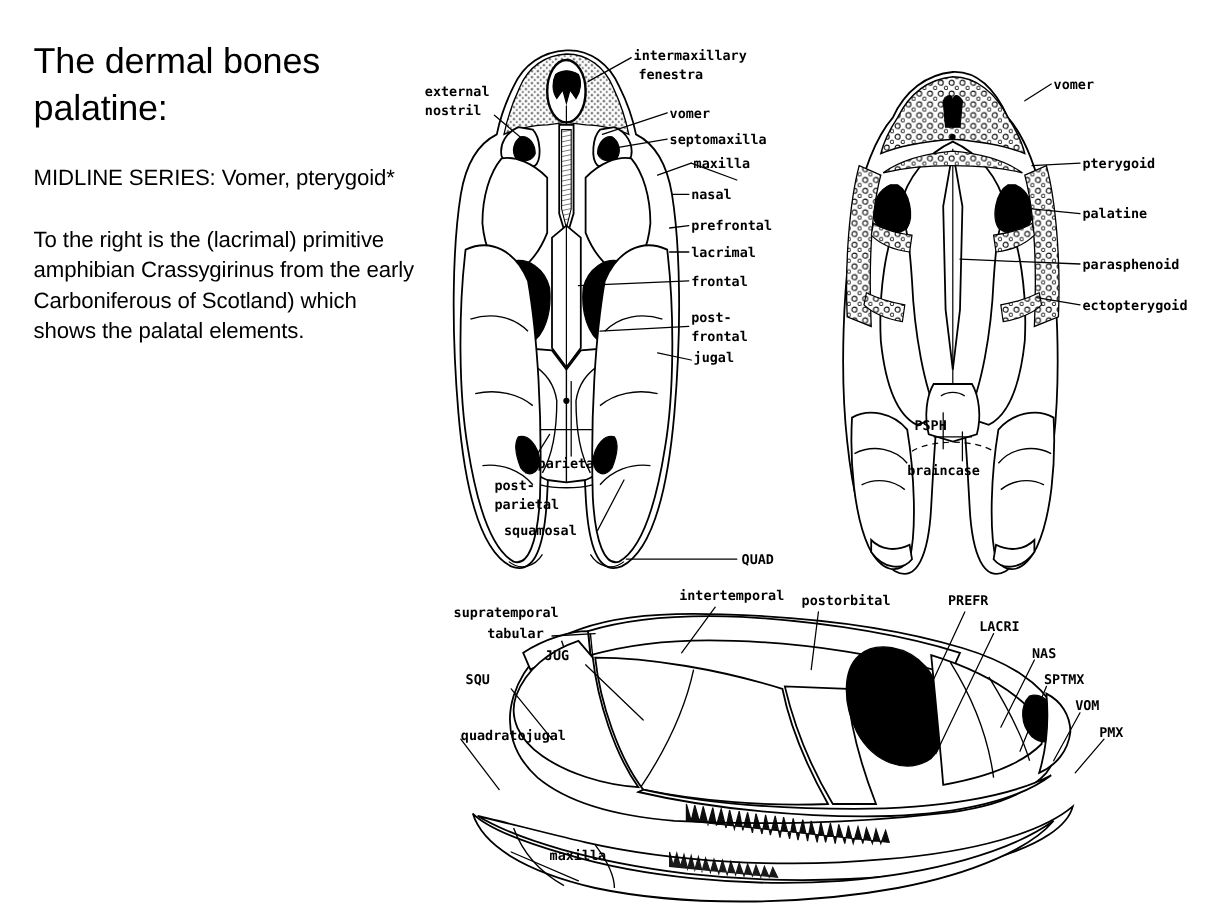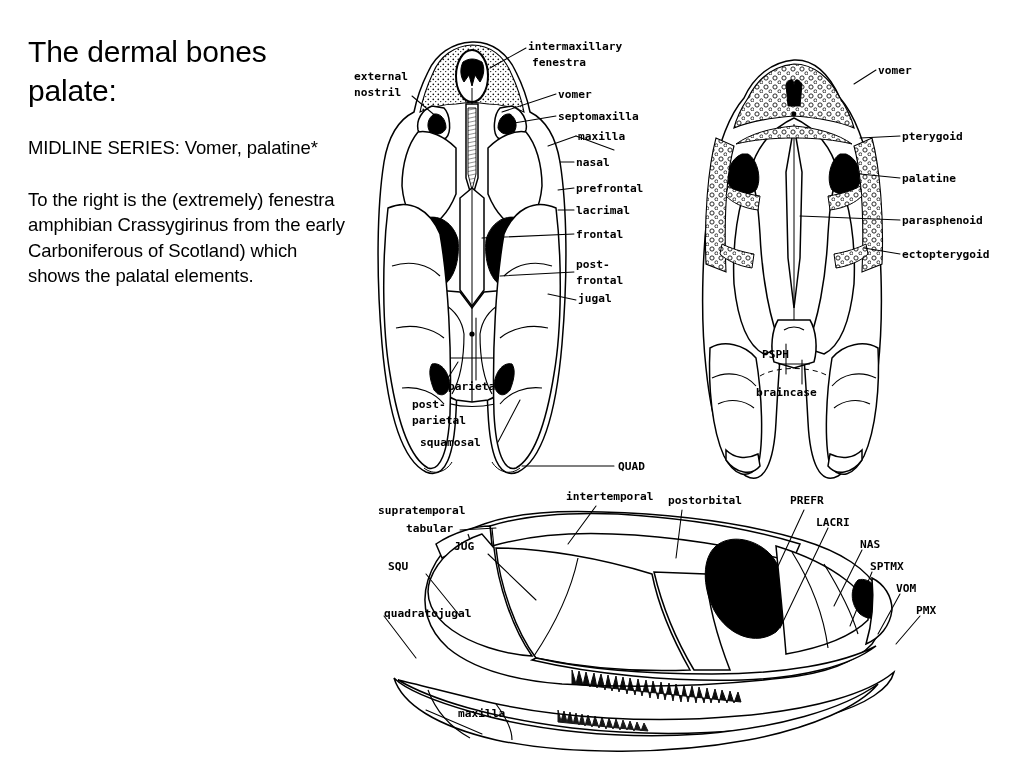--- a/index.html
+++ b/index.html
@@ -45,27 +45,27 @@
 </style>
 </head>
 <body>
 
 <div id="slide">
 
   <div class="textcol">
 
     <div class="title">
       <div>The dermal bones</div>
-      <div>palate:</div>
+      <div>palatine:</div>
     </div>
 
-    <div class="para">MIDLINE SERIES:  Vomer, palatine*</div>
-
-
-    <div class="para tight"><span>To the right is the (extremely) fenestra amphibian </span><span class="ital">Crassygirinus</span><span> from the early Carboniferous of Scotland) which shows the palatal elements.</span></div>
+    <div class="para">MIDLINE SERIES:  Vomer, pterygoid*</div>
+
+
+    <div class="para tight"><span>To the right is the (lacrimal) primitive amphibian </span><span class="ital">Crassygirinus</span><span> from the early Carboniferous of Scotland) which shows the palatal elements.</span></div>
   </div>
 
   <div class="figure" style="left:352px;top:28px;width:300px;height:460px;">
     <svg width="300" height="460" viewBox="0 0 300 460">
       <defs>
         <pattern id="stipA" width="5" height="5" patternUnits="userSpaceOnUse">
           <rect width="5" height="5" fill="#fff"></rect>
           <circle cx="1.3" cy="1.3" r="0.85" fill="#111"></circle>
           <circle cx="3.7" cy="3.6" r="0.7" fill="#111"></circle>
         </pattern>

